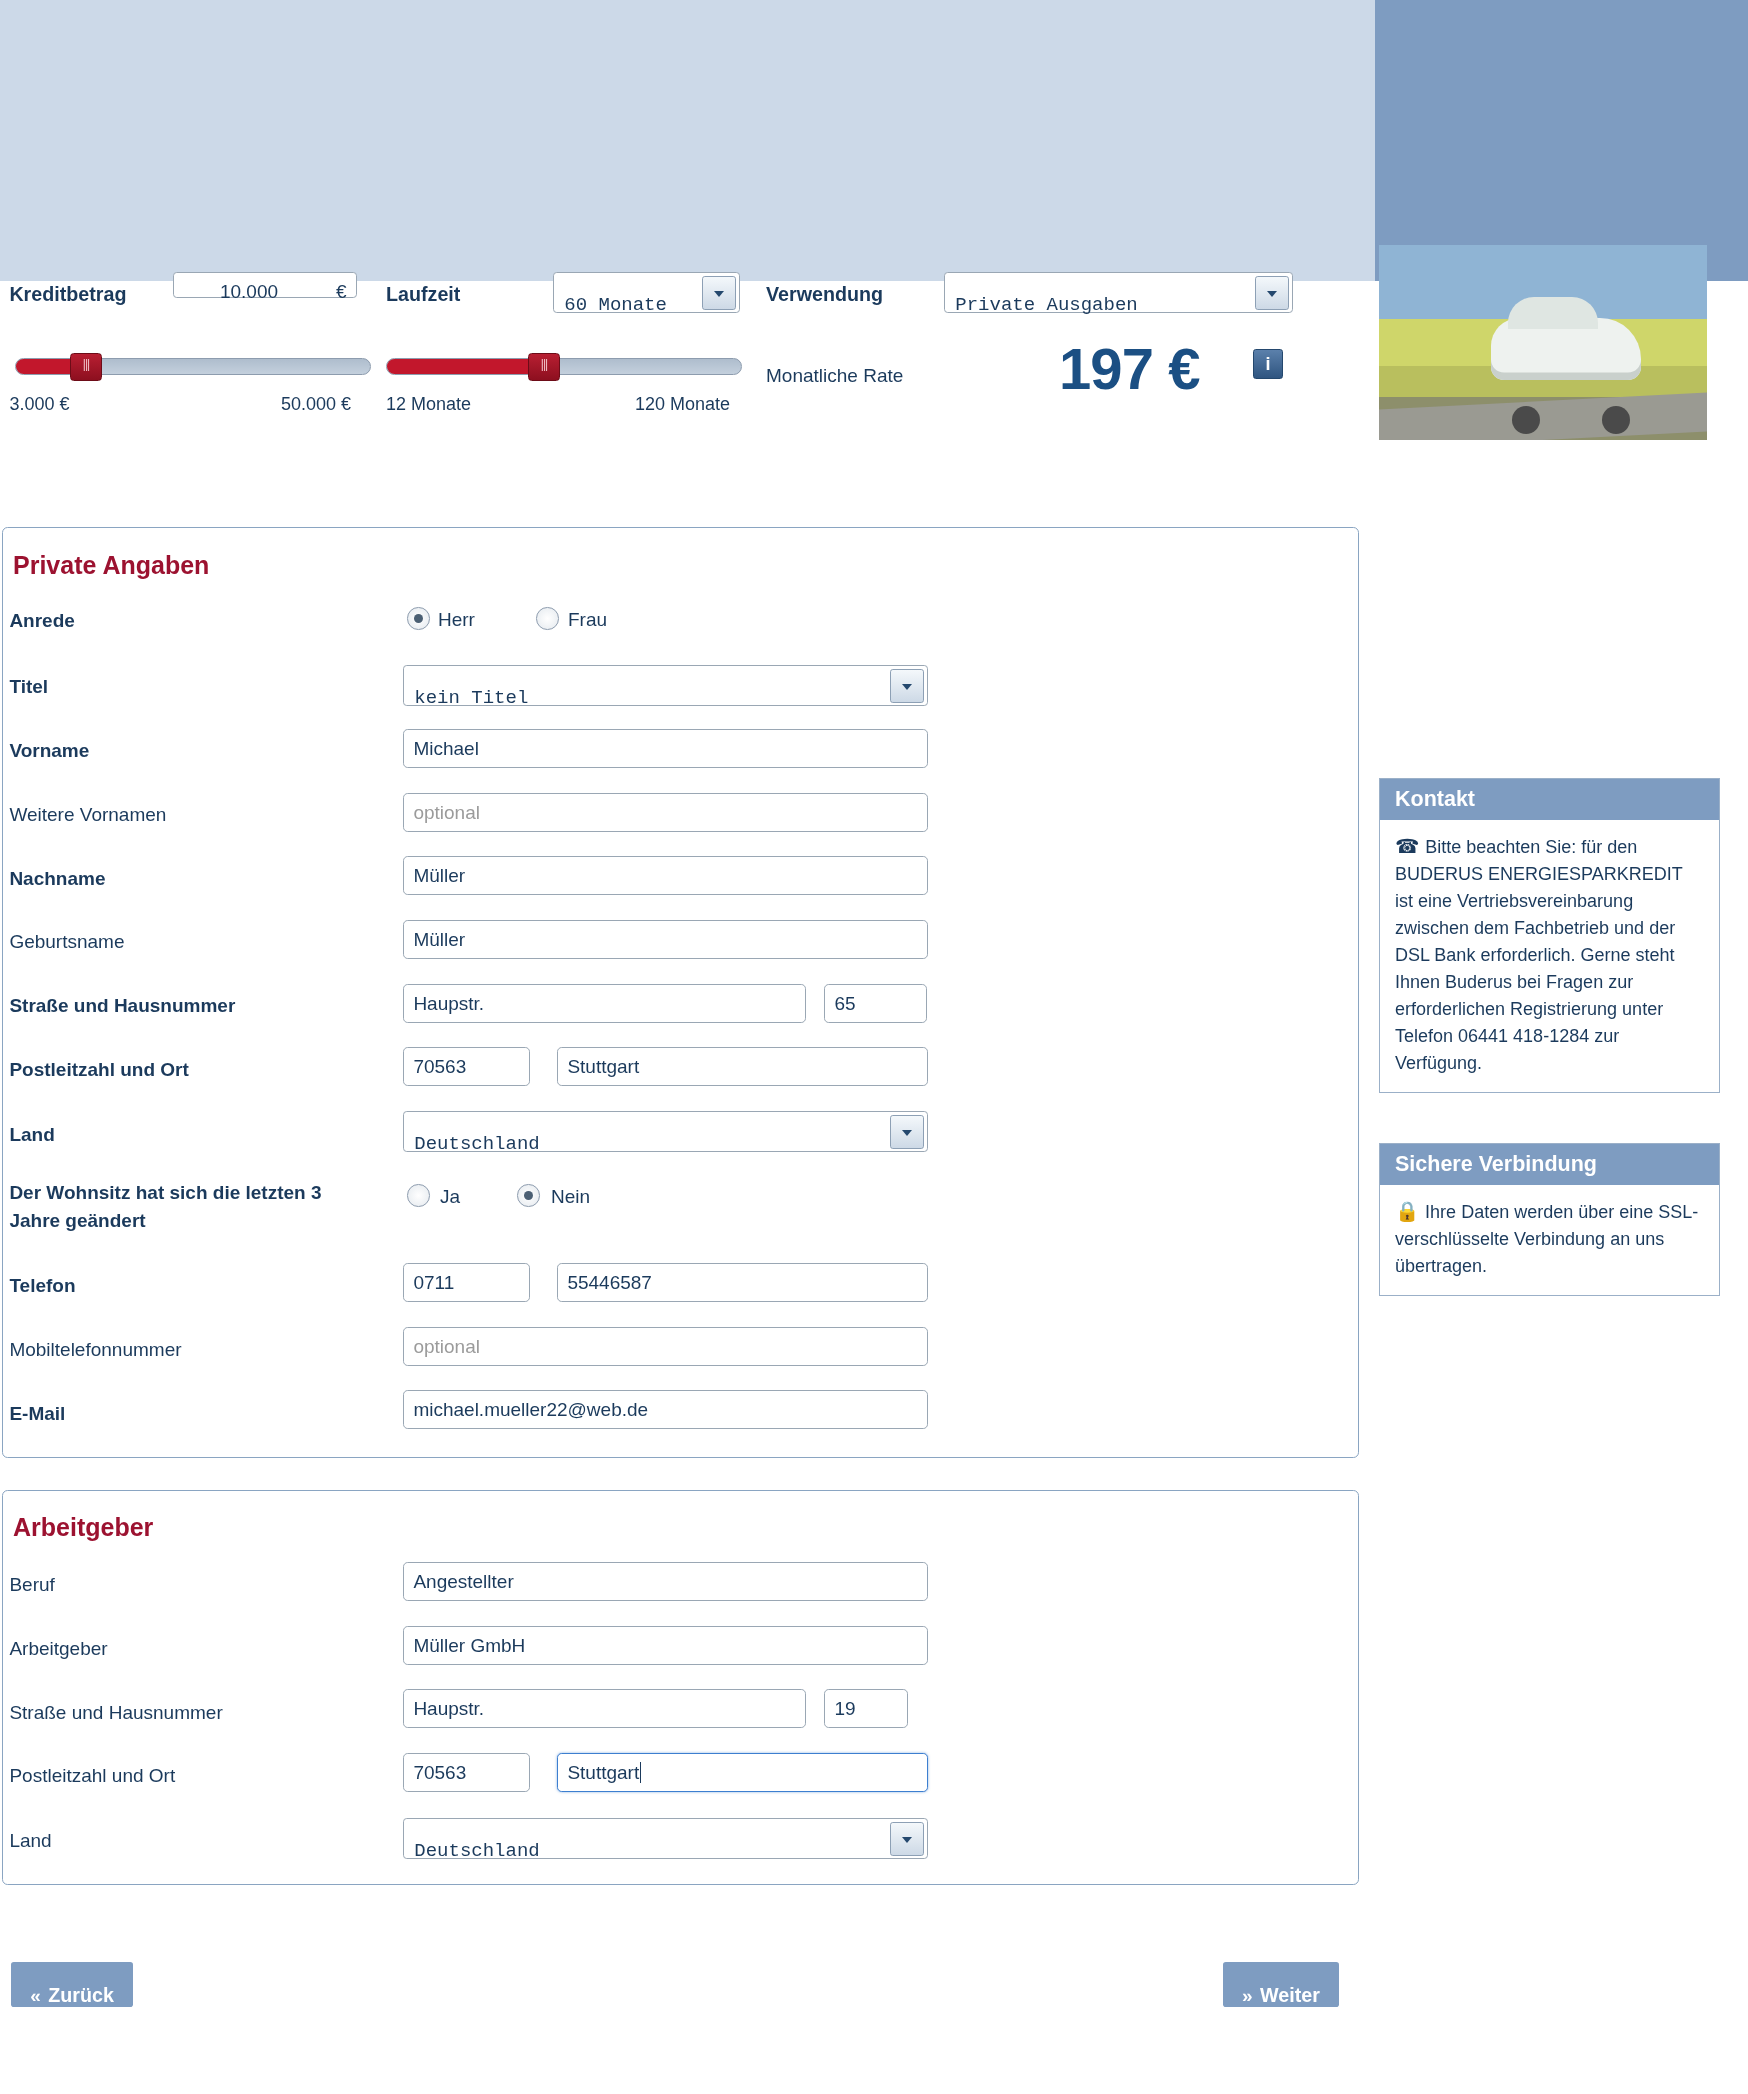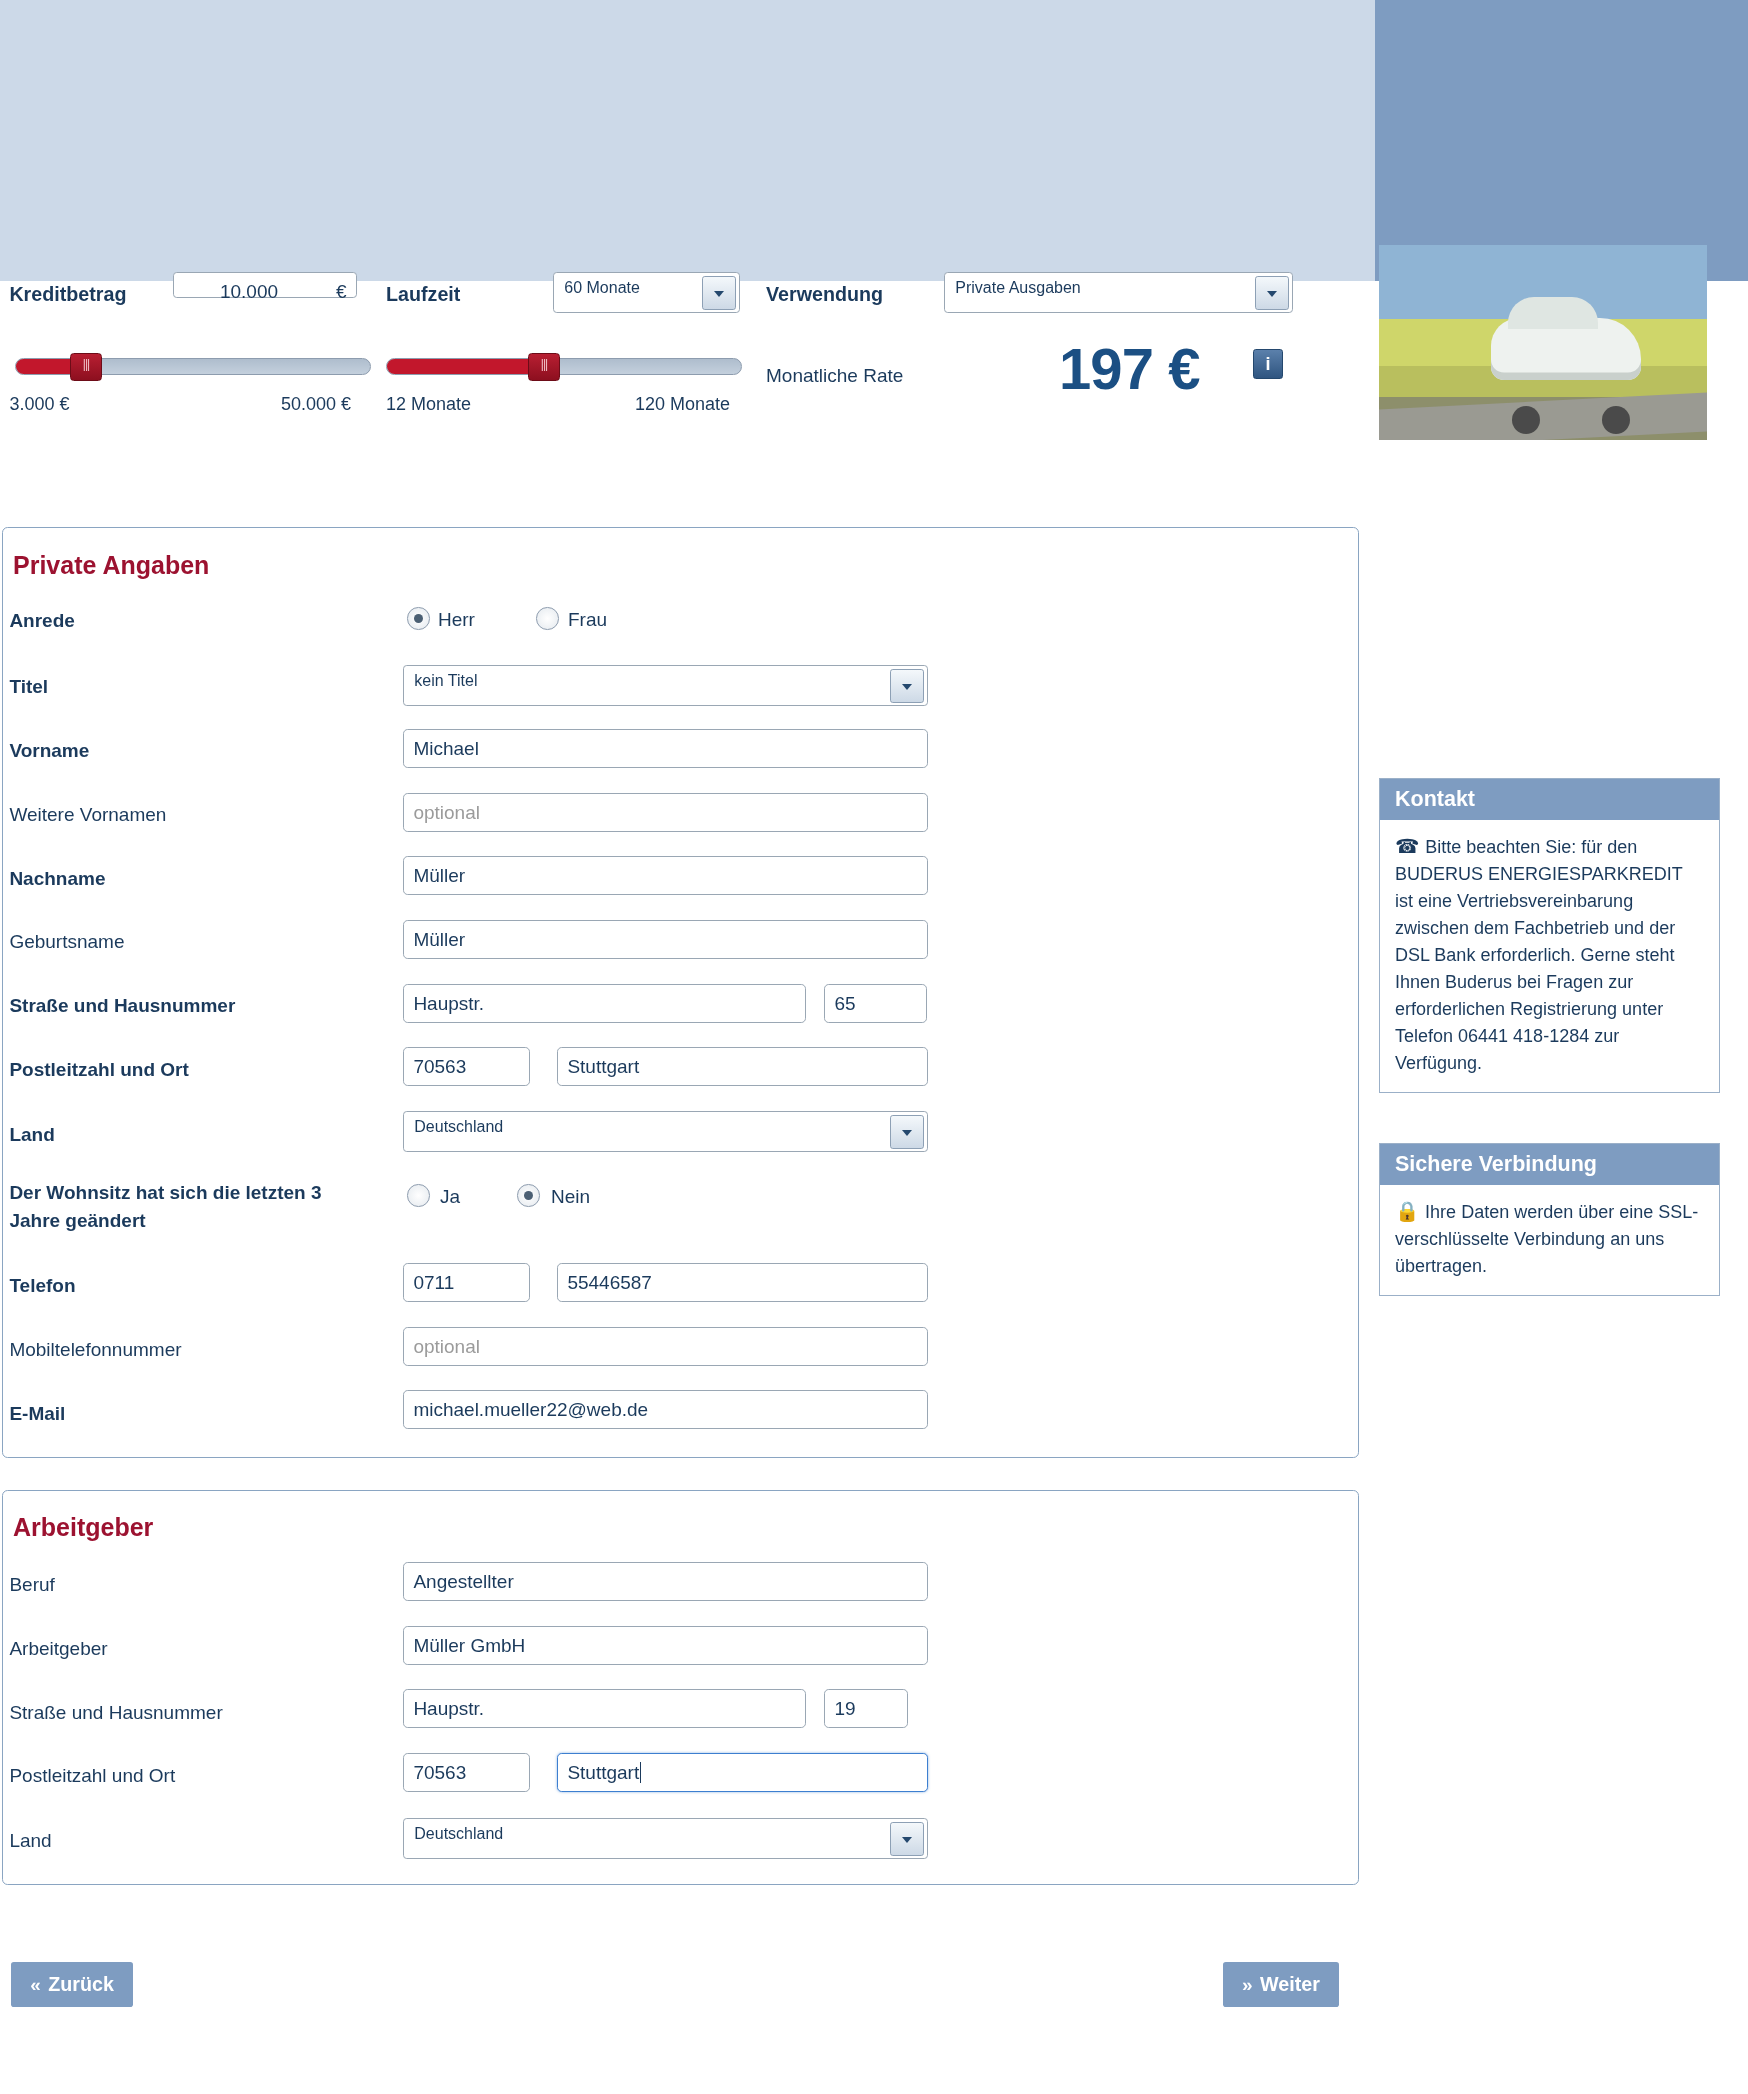--- a/index.html
+++ b/index.html
@@ -153,22 +153,22 @@
   }
 
   .select-box {
     position: relative;
     background: #ffffff;
     border: 0.9px solid #9aa7b4;
     border-radius: 3.7px;
     height: 41px;
   }
   .select-box .txt {
-    position: absolute; left: 10.3px; top: 6px;
-    font-size: 16px; color: #1b3a5c;
+    position: absolute; left: 10.3px; top: 21px;
+    font-size: 19px; color: #1b3a5c; font-family: Liberation Mono, monospace;
   }
   .select-box .arrow-btn {
     position: absolute; right: 2.8px; top: 2.8px;
     width: 34px; height: 34px;
     background: linear-gradient(#f4f8fb, #cdd9e6);
     border: 0.9px solid #8da0b5;
     border-radius: 2.8px;
   }
   .select-box .arrow-btn:after {
     content: "";
@@ -281,21 +281,21 @@
   .btn {
     position: absolute;
     height: 45px;
     background: #7e9cc1;
     color: #ffffff;
     font-size: 19.7px;
     font-weight: bold;
     border: none;
     border-radius: 2.8px;
     cursor: pointer;
-    padding: 0 19px;
+    padding: 11px 19px;
     line-height: 45px;
     font-family: "Liberation Sans", sans-serif;
   }
   .btn .chev { font-size: 19px; margin: 0 7.5px 0 0; }
   .btn .chev.r { margin: 0 7.5px 0 0; }
 </style>
 </head>
 <body>
 
 <div class="header">

